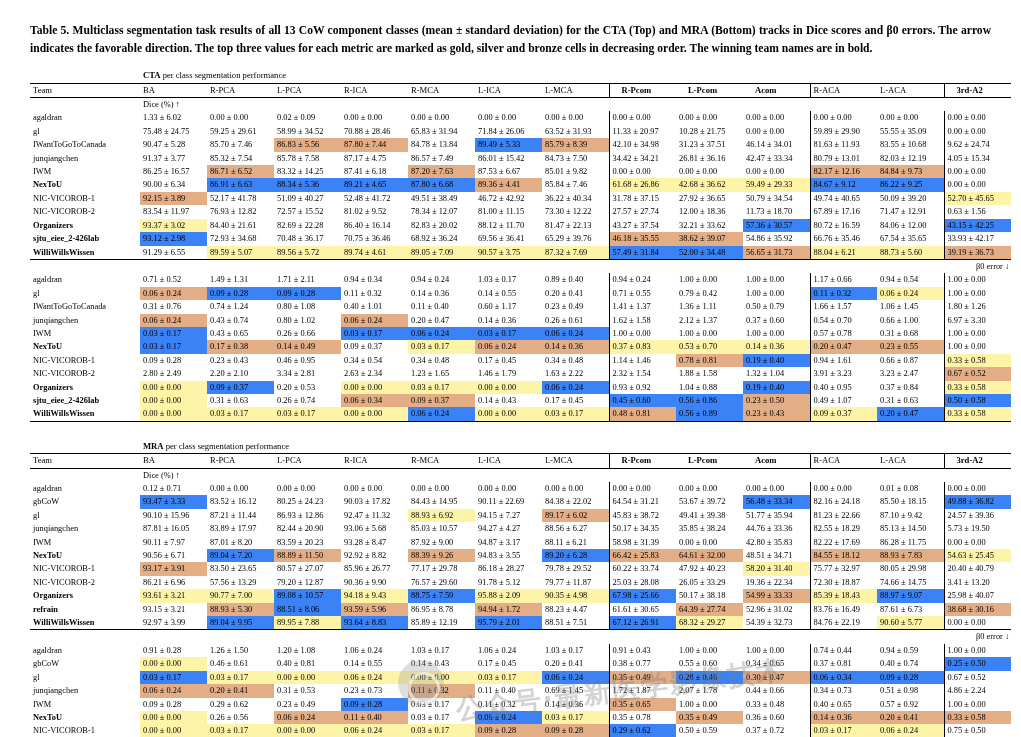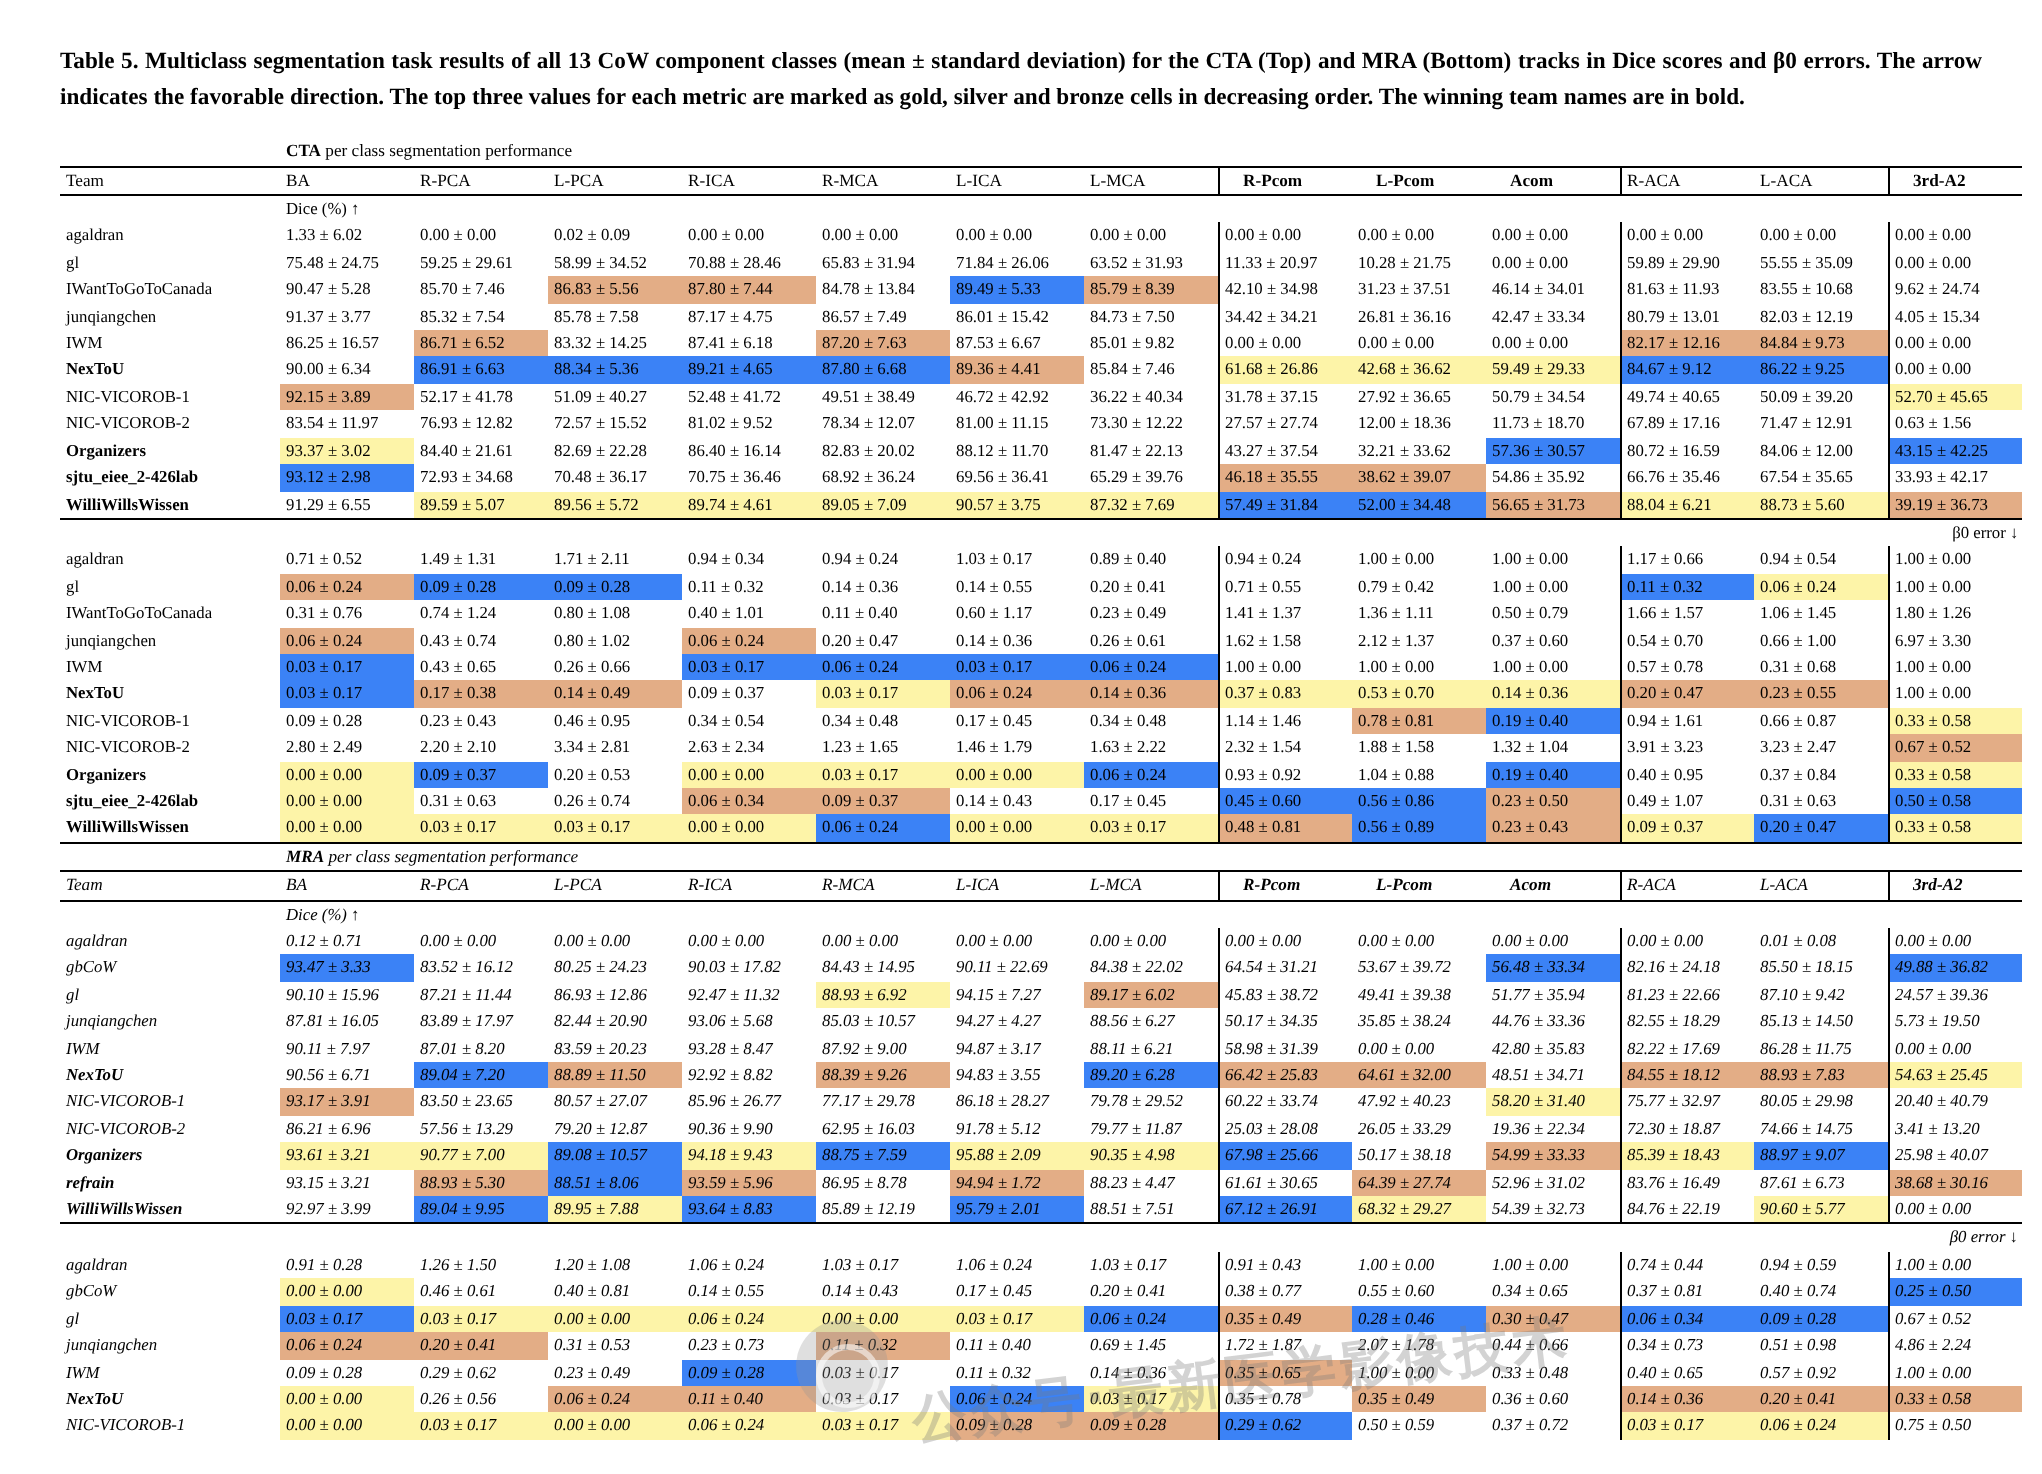--- a/index.html
+++ b/index.html
@@ -16,21 +16,21 @@
     margin:22px 30px 0 30px;
     font-size:11.6px;
     font-weight:bold;
     line-height:1.52;
     text-align:justify;
   }
 
   
   .tblock{margin:0 30px;}
   .tblock.first{margin-top:12px;}
-  .tblock.second{font-style:italic;}
+  .tblock.second{margin-top:18px;}
 
   table.main{
     border-collapse:collapse;
     width:961px;
     table-layout:fixed;
     font-size:8.4px;
   }
   table.main td,table.main th{
     padding:0 0 0 3px;
     margin:0;
@@ -685,21 +685,21 @@
             <td class="vsep-l">75.77 ± 32.97</td>
             <td>80.05 ± 29.98</td>
             <td class="vsep-l">20.40 ± 40.79</td>
           </tr>
           <tr>
             <td class="team">NIC-VICOROB-2</td>
             <td>86.21 ± 6.96</td>
             <td>57.56 ± 13.29</td>
             <td>79.20 ± 12.87</td>
             <td>90.36 ± 9.90</td>
-            <td>62.95 ± 16.03</td>
+            <td>76.57 ± 29.60</td>
             <td>91.78 ± 5.12</td>
             <td>79.77 ± 11.87</td>
             <td class="vsep-l">25.03 ± 28.08</td>
             <td>26.05 ± 33.29</td>
             <td>19.36 ± 22.34</td>
             <td class="vsep-l">72.30 ± 18.87</td>
             <td>74.66 ± 14.75</td>
             <td class="vsep-l">3.41 ± 13.20</td>
           </tr>
           <tr>

